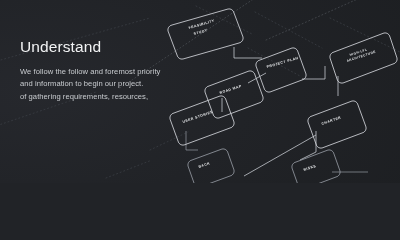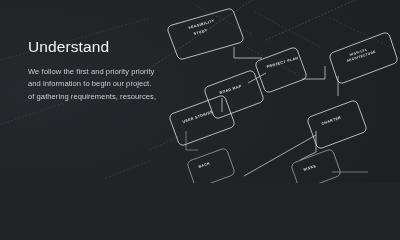--- a/index.html
+++ b/index.html
@@ -15,21 +15,21 @@
     width:400px; height:183px;
     background:
       radial-gradient(120% 140% at 8% 50%, #26282d 0%, #212327 45%, #1c1e21 100%);
   }
   #diagram {
     position:absolute; inset:0;
     width:400px; height:183px;
   }
   .text-block {
     position:absolute;
-    left:28px;
+    left:20px;
     top:38px;
     width:165px;
     z-index:5;
   }
   .heading {
     color:#f2f3f4;
     font-size:15.5px;
     font-weight:400;
     letter-spacing:0.1px;
     line-height:1.1;
@@ -138,19 +138,19 @@
     <g>
       <path class="nodebox-dim" d="M 292 168 A 5 5 0 0 1 296 162 L 328 150 A 5 5 0 0 1 334 154 L 340 171 A 5 5 0 0 1 336 177 L 304 189 A 5 5 0 0 1 298 185 Z"></path>
       <text class="nlabel" transform="translate(304,171) rotate(-19)">RISKS</text>
     </g>
 
   </svg>
 
   <div class="text-block">
     <div class="heading">Understand</div>
     <div class="body-copy">
-      <div>We follow the first and priority priority</div>
+      <div>We follow the follow and foremost priority</div>
       <div>and information to begin our project.</div>
       <div>of gathering requirements, resources,</div>
     </div>
   </div>
 
 </div>
 
 </body></html>

